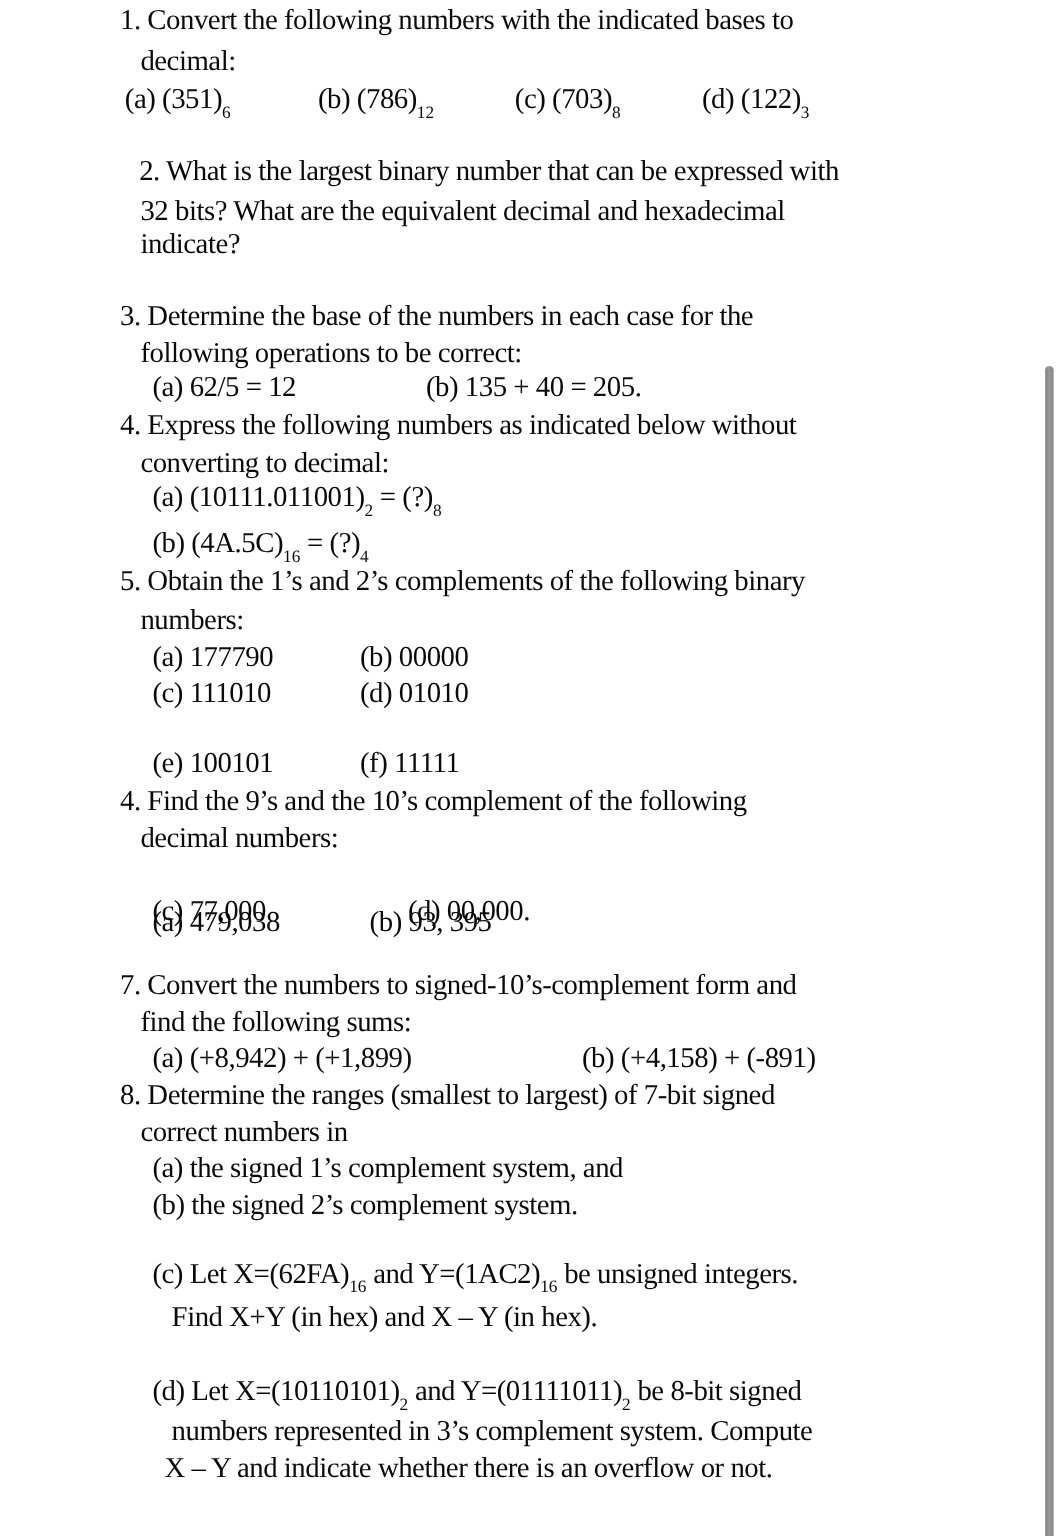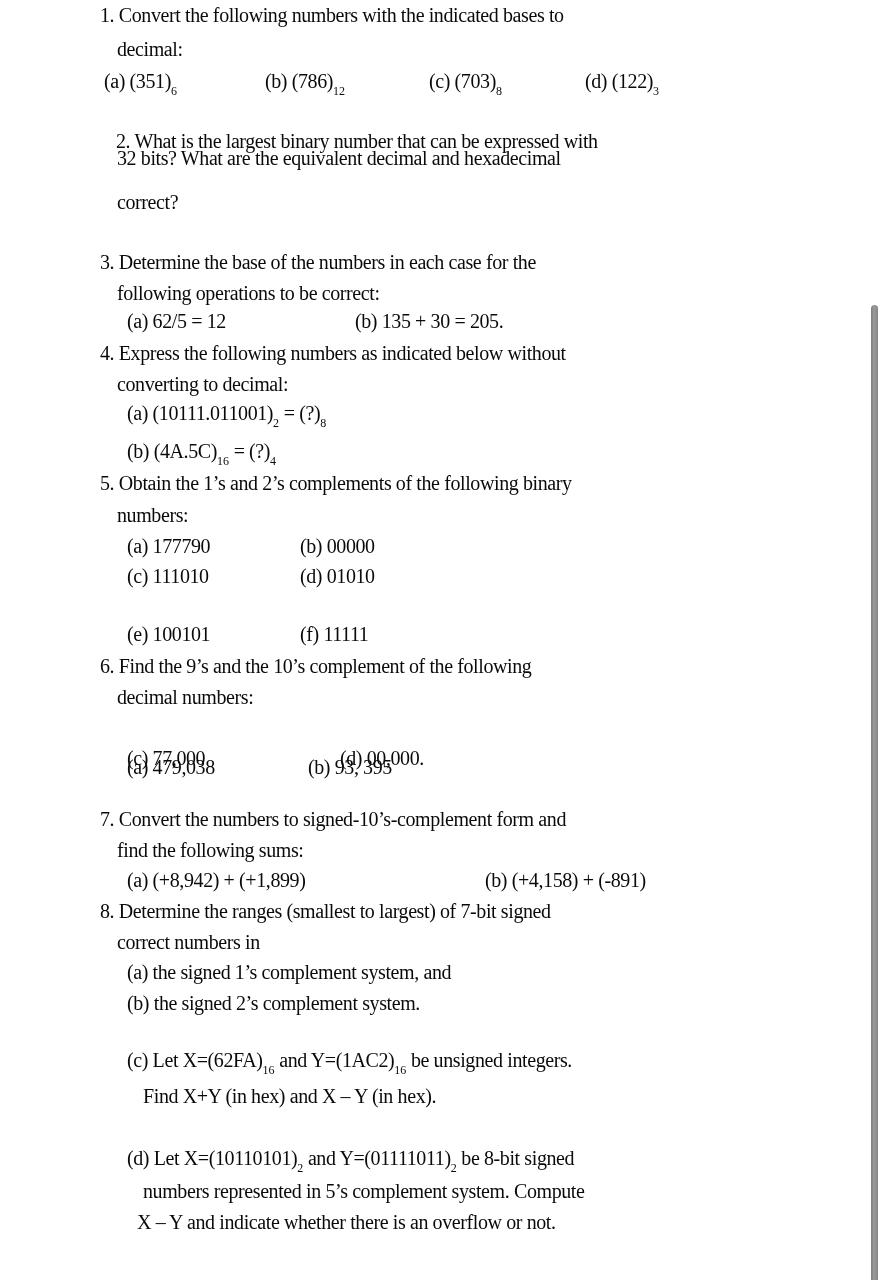--- a/index.html
+++ b/index.html
@@ -5,37 +5,37 @@
   html,body{margin:0;padding:0;}
   body{
     width:885px;height:1280px;position:relative;overflow:hidden;
     background:#ffffff;
     font-family:"Liberation Serif","DejaVu Serif",serif;
     color:#0a0a0a;
   }
   .page{position:absolute;inset:0;}
   .line{
     position:absolute;
-    font-size:20px;
+    font-size:24px;
     letter-spacing:-0.4px;
     line-height:1.05;
     white-space:nowrap;
   }
   .cell{display:inline-block;vertical-align:top;}
   sub{font-size:0.6em;line-height:0;position:relative;top:0.18em;letter-spacing:0;}
 
   
   #q1-l1{top:5px;left:100px}
   #q1-l2{top:39px;left:117px}
   #q1-opts{top:71px;left:104px}
   #q1-opts .cell:nth-child(1){width:161px}
   #q1-opts .cell:nth-child(2){width:164px}
   #q1-opts .cell:nth-child(3){width:156px}
   #q2-l1{top:131px;left:116px}
-  #q2-l2{top:148px;left:117px}
+  #q2-l2{top:164px;left:117px}
   #q2-l3{top:192px;left:117px}
   #q3-l1{top:252px;left:100px}
   #q3-l2{top:283px;left:117px}
   #q3-opts{top:311px;left:127px}
   #q3-opts .cell:nth-child(1){width:228px}
   #q4-l1{top:343px;left:100px}
   #q4-l2{top:374px;left:117px}
   #q4-a{top:403px;left:127px}
   #q4-b{top:441px;left:127px}
   #q5-l1{top:473px;left:100px}
@@ -77,44 +77,44 @@
 </head>
 <body>
 
 <div class="page">
   <div>
       <div class="line" id="q1-l1"><span class="cell">1. Convert the following numbers with the indicated bases to</span></div>
       <div class="line" id="q1-l2"><span class="cell">decimal:</span></div>
       <div class="line" id="q1-opts"><span class="cell">(a) (351)<sub>6</sub></span><span class="cell">(b) (786)<sub>12</sub></span><span class="cell">(c) (703)<sub>8</sub></span><span class="cell">(d) (122)<sub>3</sub></span></div>
       <div class="line" id="q2-l1"><span class="cell">2. What is the largest binary number that can be expressed with</span></div>
       <div class="line" id="q2-l2"><span class="cell">32 bits? What are the equivalent decimal and hexadecimal</span></div>
-      <div class="line" id="q2-l3"><span class="cell">correct?</span></div>
+      <div class="line" id="q2-l3"><span class="cell">indicate?</span></div>
       <div class="line" id="q3-l1"><span class="cell">3. Determine the base of the numbers in each case for the</span></div>
       <div class="line" id="q3-l2"><span class="cell">following operations to be correct:</span></div>
-      <div class="line" id="q3-opts"><span class="cell">(a) 62/5 = 12</span><span class="cell">(b) 135 + 30 = 205.</span></div>
+      <div class="line" id="q3-opts"><span class="cell">(a) 62/5 = 12</span><span class="cell">(b) 135 + 40 = 205.</span></div>
       <div class="line" id="q4-l1"><span class="cell">4. Express the following numbers as indicated below without</span></div>
       <div class="line" id="q4-l2"><span class="cell">converting to decimal:</span></div>
       <div class="line" id="q4-a"><span class="cell">(a) (10111.011001)<sub>2</sub> = (?)<sub>8</sub></span></div>
       <div class="line" id="q4-b"><span class="cell">(b) (4A.5C)<sub>16</sub> = (?)<sub>4</sub></span></div>
       <div class="line" id="q5-l1"><span class="cell">5. Obtain the 1’s and 2’s complements of the following binary</span></div>
       <div class="line" id="q5-l2"><span class="cell">numbers:</span></div>
       <div class="line" id="q5-opts1"><span class="cell">(a) 177790</span><span class="cell">(b) 00000</span></div>
       <div class="line" id="q5-opts2"><span class="cell">(c) 111010</span><span class="cell">(d) 01010</span></div>
       <div class="line" id="q5-opts3"><span class="cell">(e) 100101</span><span class="cell">(f) 11111</span></div>
-      <div class="line" id="q6-l1"><span class="cell">6. Find the 9’s and the 10’s complement of the following</span></div>
+      <div class="line" id="q6-l1"><span class="cell">4. Find the 9’s and the 10’s complement of the following</span></div>
       <div class="line" id="q6-l2"><span class="cell">decimal numbers:</span></div>
       <div class="line" id="q6-opts1"><span class="cell">(a) 479,038</span><span class="cell">(b) 93, 395</span></div>
       <div class="line" id="q6-opts2"><span class="cell">(c) 77,000</span><span class="cell">(d) 00,000.</span></div>
       <div class="line" id="q7-l1"><span class="cell">7. Convert the numbers to signed-10’s-complement form and</span></div>
       <div class="line" id="q7-l2"><span class="cell">find the following sums:</span></div>
       <div class="line" id="q7-opts"><span class="cell">(a) (+8,942) + (+1,899)</span><span class="cell">(b) (+4,158) + (-891)</span></div>
       <div class="line" id="q8-l1"><span class="cell">8. Determine the ranges (smallest to largest) of 7-bit signed</span></div>
       <div class="line" id="q8-l2"><span class="cell">correct numbers in</span></div>
       <div class="line" id="q8-a"><span class="cell">(a) the signed 1’s complement system, and</span></div>
       <div class="line" id="q8-b"><span class="cell">(b) the signed 2’s complement system.</span></div>
       <div class="line" id="qc-l1"><span class="cell">(c) Let X=(62FA)<sub>16</sub> and Y=(1AC2)<sub>16</sub> be unsigned integers.</span></div>
       <div class="line" id="qc-l2"><span class="cell">Find X+Y (in hex) and X – Y (in hex).</span></div>
       <div class="line" id="qd-l1"><span class="cell">(d) Let X=(10110101)<sub>2</sub> and Y=(01111011)<sub>2</sub> be 8-bit signed</span></div>
-      <div class="line" id="qd-l2"><span class="cell">numbers represented in 5’s complement system. Compute</span></div>
+      <div class="line" id="qd-l2"><span class="cell">numbers represented in 3’s complement system. Compute</span></div>
       <div class="line" id="qd-l3"><span class="cell">X – Y and indicate whether there is an overflow or not.</span></div>
     </div>
   <div class="scroll-thumb"></div>
 </div>
 
 </body></html>

